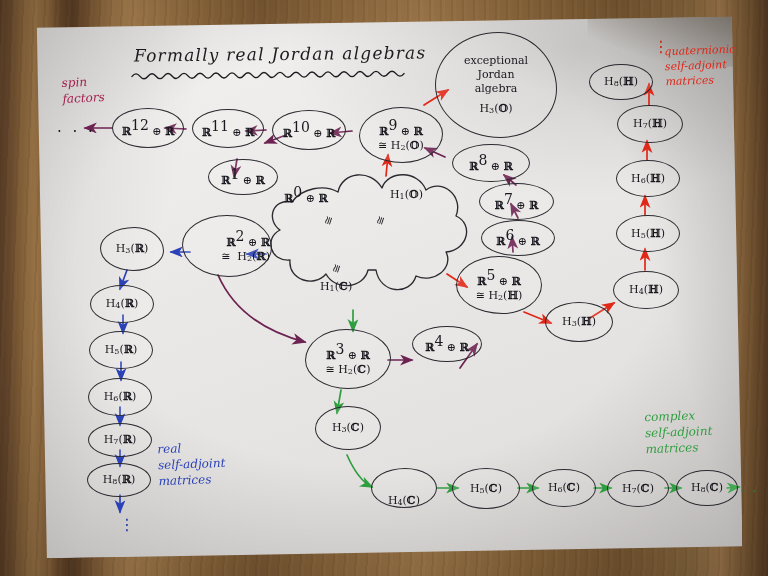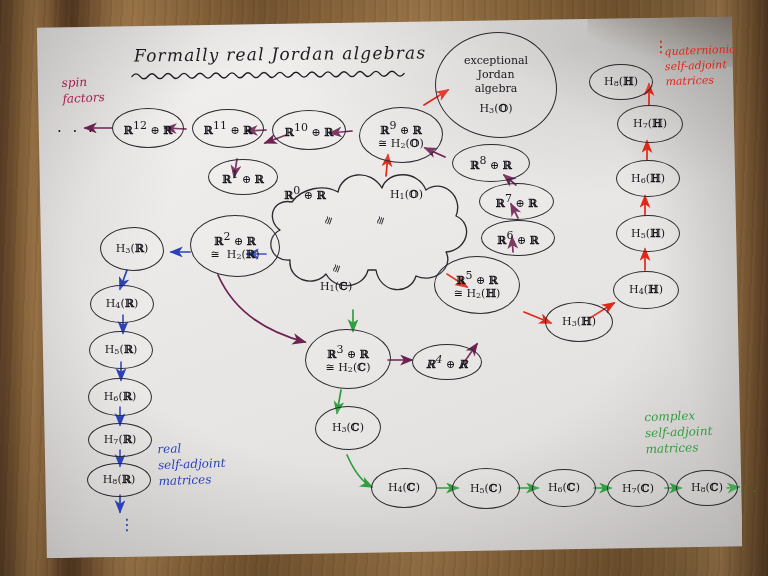--- a/index.html
+++ b/index.html
@@ -93,21 +93,21 @@
     z-index:4;
   }
   .node .ell{
     position:absolute;inset:0;
     border:1.35px solid #2a2a30;
     border-radius:50%;
     background:rgba(255,255,255,0.10);
   }
   .node .lbl{position:relative;z-index:2;padding:0 2px;}
   sub{font-size:8px;vertical-align:-1px;}
-  sup{font-size:11px;vertical-align:5px;}
+  sup{font-size:14px;vertical-align:5px;}
   .bb{font-weight:700;letter-spacing:0.2px;}
 
   
   #cloud{
     position:absolute;left:258px;top:158px;width:250px;height:148px;z-index:3;
   }
   #cloud-txt{position:absolute;inset:0;z-index:4;}
   .cw{position:absolute;font-family:"DejaVu Serif", serif;font-size:11px;color:#18181e;white-space:nowrap;}
 
   
@@ -284,35 +284,35 @@
   <span class="lbl"><span class="bb">ℝ</span><sup>8</sup> ⊕ <span class="bb">ℝ</span></span>
 </div>
 <div class="node" style="left:479px;top:183px;width:75px;height:37px;">
   <div class="ell"></div>
   <span class="lbl"><span class="bb">ℝ</span><sup>7</sup> ⊕ <span class="bb">ℝ</span></span>
 </div>
 <div class="node" style="left:481px;top:220px;width:74px;height:36px;">
   <div class="ell"></div>
   <span class="lbl"><span class="bb">ℝ</span><sup>6</sup> ⊕ <span class="bb">ℝ</span></span>
 </div>
-<div class="node" style="left:434px;top:256px;width:86px;height:58px;">
+<div class="node" style="left:456px;top:256px;width:86px;height:58px;">
   <div class="ell" style="border-radius:50% 50% 46% 54% / 50% 50% 50% 50%;"></div>
   <span class="lbl"><span class="bb">ℝ</span><sup>5</sup> ⊕ <span class="bb">ℝ</span></span>
   <span class="lbl">≅ H<sub>2</sub>(<span class="bb">ℍ</span>)</span>
 </div>
-<div class="node" style="left:412px;top:344px;width:70px;height:36px;font-style:italic;">
+<div class="node" style="left:412px;top:326px;width:70px;height:36px;">
   <div class="ell"></div>
   <span class="lbl"><span class="bb">ℝ</span><sup>4</sup> ⊕ <span class="bb">ℝ</span></span>
 </div>
 <div class="node" style="left:305px;top:329px;width:86px;height:60px;">
   <div class="ell" style="border-radius:48% 52% 50% 50% / 52% 48% 52% 48%;"></div>
   <span class="lbl"><span class="bb">ℝ</span><sup>3</sup> ⊕ <span class="bb">ℝ</span></span>
   <span class="lbl">≅ H<sub>2</sub>(<span class="bb">ℂ</span>)</span>
 </div>
-<div class="node" style="left:190px;top:215px;width:90px;height:62px;">
+<div class="node" style="left:182px;top:215px;width:90px;height:62px;align-items:flex-end;">
   <div class="ell" style="border-radius:50% 50% 48% 52% / 48% 52% 48% 52%;"></div>
   <span class="lbl"><span class="bb">ℝ</span><sup>2</sup> ⊕ <span class="bb">ℝ</span></span>
   <span class="lbl">≅&nbsp; H<sub>2</sub>(<span class="bb">ℝ</span>)</span>
 </div>
 <div class="node" style="left:208px;top:159px;width:70px;height:36px;">
   <div class="ell"></div>
   <span class="lbl"><span class="bb">ℝ</span><sup>1</sup> ⊕ <span class="bb">ℝ</span></span>
 </div>
 
 <div class="node" style="left:100px;top:227px;width:64px;height:44px;">
@@ -337,21 +337,21 @@
 </div>
 <div class="node" style="left:87px;top:463px;width:64px;height:34px;">
   <div class="ell"></div>
   <span class="lbl">H<sub>8</sub>(<span class="bb">ℝ</span>)</span>
 </div>
 
 <div class="node" style="left:315px;top:406px;width:66px;height:44px;">
   <div class="ell" style="border-radius:50% 50% 48% 52% / 52% 48% 52% 48%;"></div>
   <span class="lbl">H<sub>3</sub>(<span class="bb">ℂ</span>)</span>
 </div>
-<div class="node" style="left:371px;top:468px;width:66px;height:40px;">
+<div class="node" style="left:371px;top:468px;width:66px;height:40px;justify-content:flex-end;">
   <div class="ell" style="border-radius:52% 48% 50% 50% / 50% 50% 50% 50%;"></div>
   <span class="lbl">H<sub>4</sub>(<span class="bb">ℂ</span>)</span>
 </div>
 <div class="node" style="left:452px;top:468px;width:68px;height:41px;">
   <div class="ell"></div>
   <span class="lbl">H<sub>5</sub>(<span class="bb">ℂ</span>)</span>
 </div>
 <div class="node" style="left:532px;top:469px;width:64px;height:38px;">
   <div class="ell"></div>
   <span class="lbl">H<sub>6</sub>(<span class="bb">ℂ</span>)</span>

